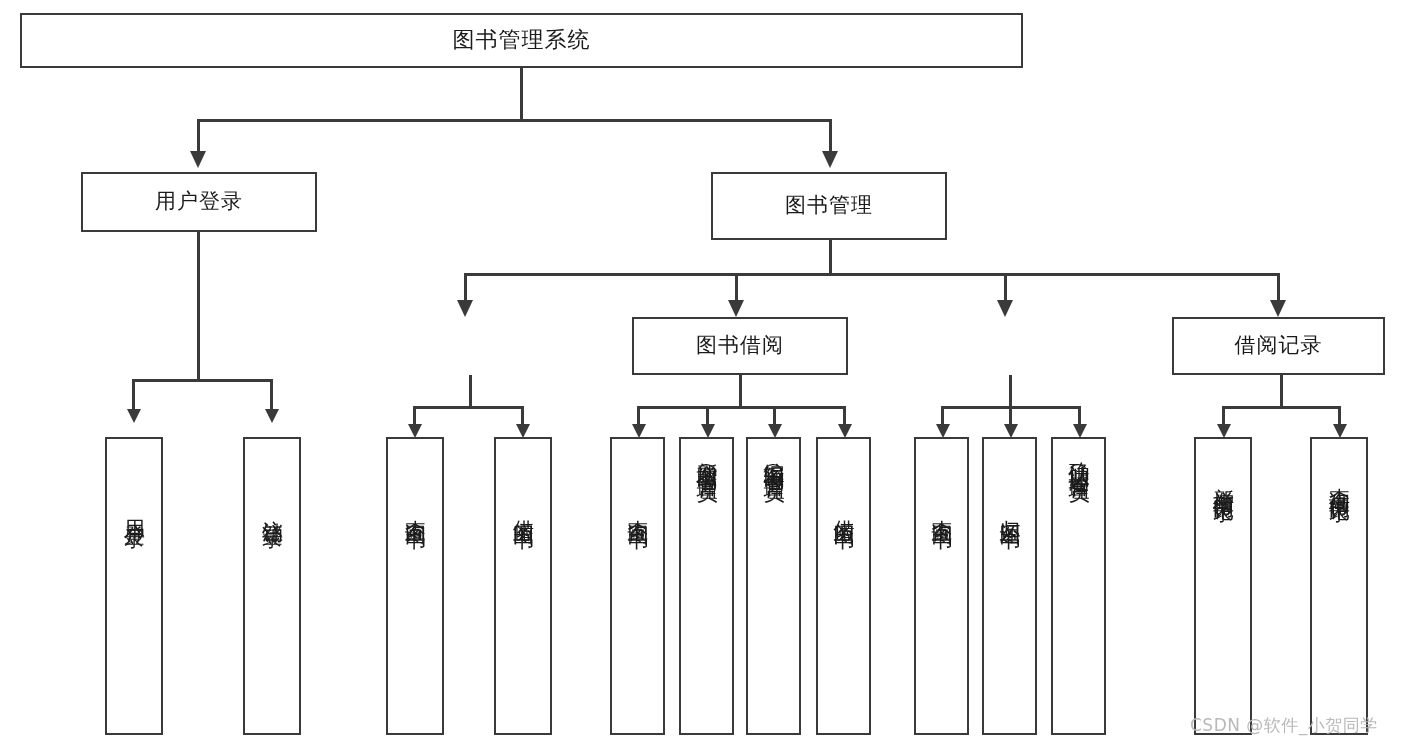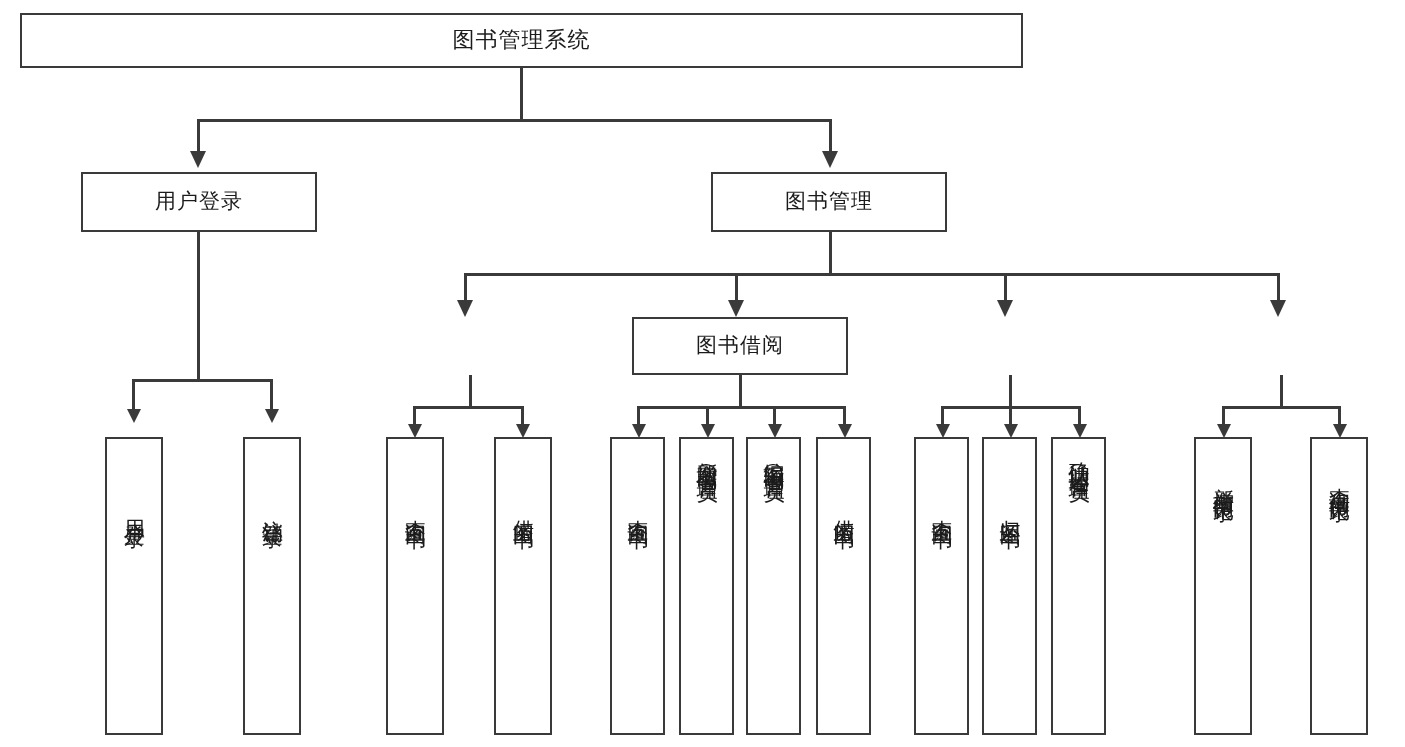--- a/index.html
+++ b/index.html
@@ -103,21 +103,21 @@
   <div class="hline" style="left:197px; top:119px; width:634px;"></div>
 
   <div class="vline" style="left:197px; top:119px; height:34px;"></div>
   <div class="arrow" style="left:190px; top:151px;"></div>
   <div class="vline" style="left:829px; top:119px; height:34px;"></div>
   <div class="arrow" style="left:822px; top:151px;"></div>
 
   <div class="node horiz" style="left:81px; top:172px; width:236px; height:60px;">
     <span>用户登录</span>
   </div>
-  <div class="node horiz" style="left:711px; top:172px; width:236px; height:60px;">
+  <div class="node horiz" style="left:711px; top:172px; width:236px; height:68px;">
     <span>图书管理</span>
   </div>
 
   <div class="vline" style="left:197px; top:232px; height:148px;"></div>
   <div class="hline" style="left:132px; top:379px; width:140px;"></div>
   <div class="vline" style="left:132px; top:379px; height:32px;"></div>
   <div class="arrow small" style="left:127px; top:409px;"></div>
   <div class="vline" style="left:270px; top:379px; height:32px;"></div>
   <div class="arrow small" style="left:265px; top:409px;"></div>
 
@@ -131,20 +131,23 @@
   <div class="arrow" style="left:728px; top:300px;"></div>
 
   <div class="vline" style="left:1004px; top:273px; height:30px;"></div>
   <div class="arrow" style="left:997px; top:300px;"></div>
 
   <div class="vline" style="left:1277px; top:273px; height:30px;"></div>
   <div class="arrow" style="left:1270px; top:300px;"></div>
 
   <div class="node horiz" style="left:632px; top:317px; width:216px; height:58px;">
     <span>图书借阅</span>
+  </div>
+  <div class="node horiz" style="left:1172px; top:317px; width:213px; height:58px;">
+    <span>借阅记录</span>
   </div>
 
   <div class="vline" style="left:469px; top:375px; height:32px;"></div>
   <div class="hline" style="left:413px; top:406px; width:110px;"></div>
   <div class="vline" style="left:413px; top:406px; height:20px;"></div>
   <div class="arrow small" style="left:408px; top:424px;"></div>
   <div class="vline" style="left:521px; top:406px; height:20px;"></div>
   <div class="arrow small" style="left:516px; top:424px;"></div>
 
   <div class="vline" style="left:739px; top:375px; height:32px;"></div>
@@ -211,14 +214,15 @@
     <span class="vtext">确认归还（管理员）</span>
   </div>
 
   <div class="node vert" style="left:1194px; top:437px; width:58px; height:298px; padding-top:32px;">
     <span class="vtext">新增借阅记录</span>
   </div>
   <div class="node vert" style="left:1310px; top:437px; width:58px; height:298px; padding-top:32px;">
     <span class="vtext">查询借阅记录</span>
   </div>
 
+  <div id="watermark" style="left:1190px; top:714px;">CSDN @软件_小贺同学</div>
 
 </div>
 
 </body></html>

